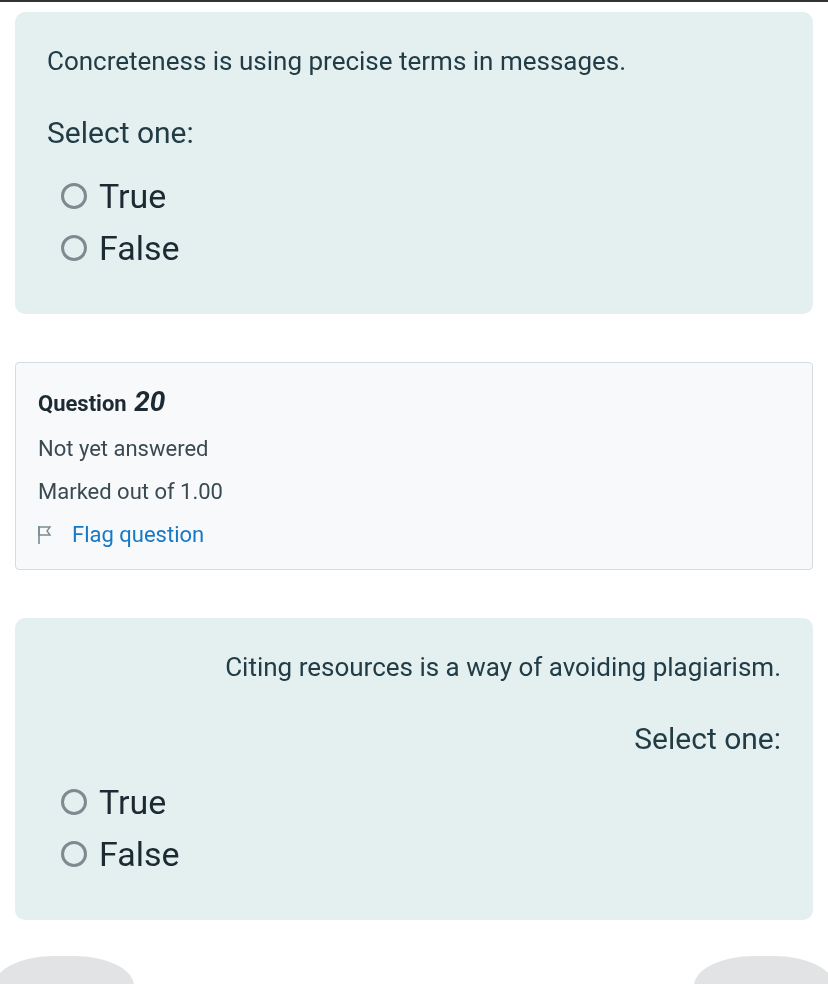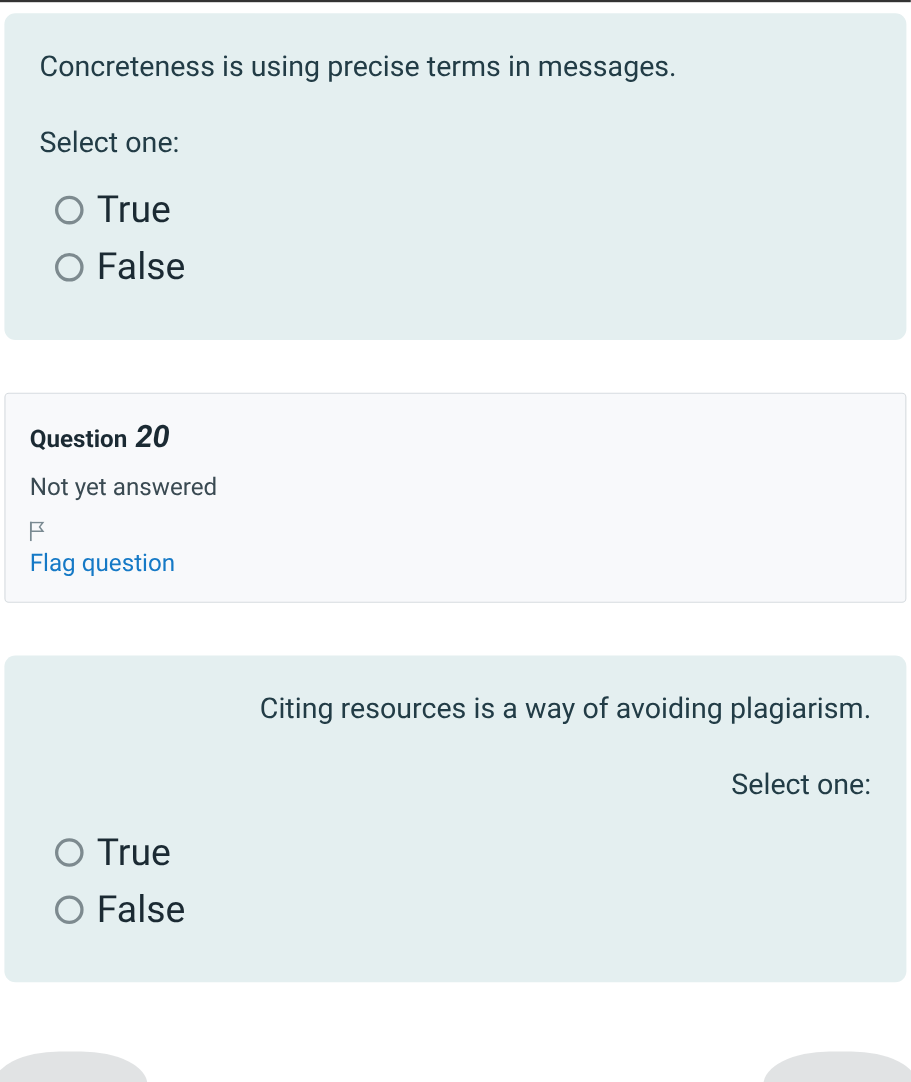--- a/index.html
+++ b/index.html
@@ -6,41 +6,41 @@
   body {
     font-family: -apple-system, BlinkMacSystemFont, "Segoe UI", Roboto, Helvetica, Arial, sans-serif;
     background: #ffffff;
     width: 828px;
     height: 984px;
     overflow: hidden;
     color: #1b2a33;
     border-top: 2px solid #333;
   }
   .container {
-    padding: 0 4px;
+    padding: 0 15px;
   }
   .question-card {
     background: #e4eff0;
     border-radius: 10px;
     padding: 32px 32px 40px 32px;
     margin-top: 10px;
     margin-bottom: 48px;
   }
   .question-card.last {
     margin-bottom: 0;
     text-align: right;
   }
   .question-text {
     font-size: 26px;
     color: #223c46;
     margin-bottom: 36px;
     line-height: 1.35;
   }
   .select-label {
-    font-size: 26px;
+    font-size: 30px;
     color: #223c46;
     margin-bottom: 20px;
   }
   .option-row {
     display: flex;
     align-items: center;
     gap: 12px;
     padding: 6px 0 6px 14px;
     cursor: pointer;
   }
@@ -75,24 +75,23 @@
   }
   .q-number {
     font-weight: 700;
     font-size: 28px;
     color: #1b2a33;
     margin-left: 2px;
     font-style: italic;
   }
   .flag-row {
     display: flex;
-    align-items: flex-start;
-    gap: 8px;
+    align-items: center;
+    gap: 18px;
     cursor: pointer;
-    flex-direction: column;
   }
   .flag-icon {
     width: 16px;
     height: 18px;
     flex-shrink: 0;
   }
   .flag-text {
     font-size: 22px;
     color: #1579c6;
   }
@@ -144,20 +143,21 @@
       <span class="option-label">False</span>
     </div>
   </div>
 
   <div class="info-card">
     <div class="info-line">
       <span class="q-label">Question</span>
       <span class="q-number">20</span>
     </div>
     <div class="info-line">Not yet answered</div>
+    <div class="info-line">Marked out of 1.00</div>
     <div class="flag-row">
       <svg class="flag-icon" viewBox="0 0 16 18">
         <path d="M1 0 L1 18" stroke="#7a8a92" stroke-width="1.6" fill="none"></path>
         <path d="M1 1 L12 1 L9 5 L12 9 L1 9 Z" fill="none" stroke="#7a8a92" stroke-width="1.4"></path>
       </svg>
       <span class="flag-text">Flag question</span>
     </div>
   </div>
 
   <div class="question-card last">

